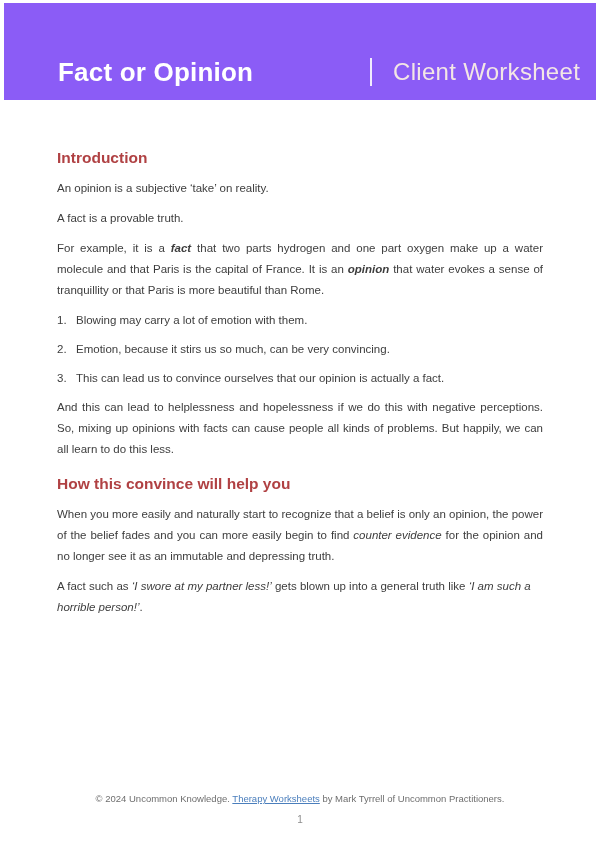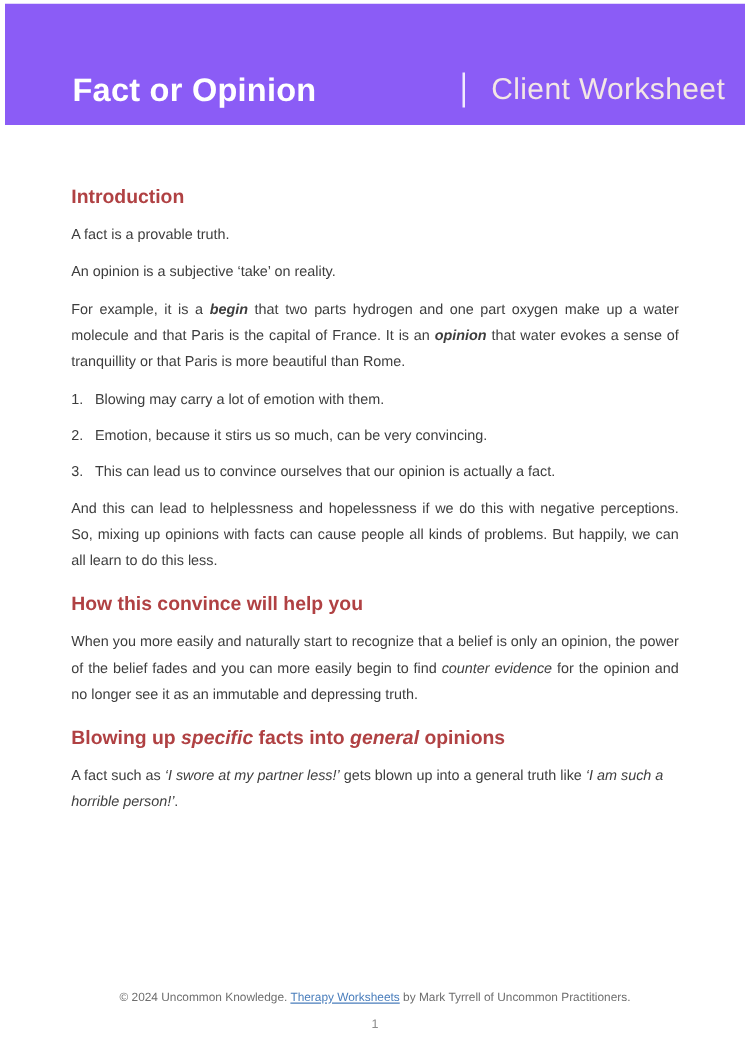--- a/index.html
+++ b/index.html
@@ -70,23 +70,23 @@
   <div class="banner-title">Fact or Opinion</div>
   <div class="banner-sub">
     <div class="banner-divider"></div>
     <div class="banner-subtitle">Client Worksheet</div>
   </div>
 </header>
 
 <main class="content">
 
   <h2>Introduction</h2>
+  <p>An opinion is a subjective ‘take’ on reality.</p>
   <p>A fact is a provable truth.</p>
-  <p>An opinion is a subjective ‘take’ on reality.</p>
-  <p class="just"><span>For example, it is a </span><span class="bi">begin</span><span> that two parts hydrogen and one part oxygen make up a water molecule and that Paris is the capital of France. It is an </span><span class="bi">opinion</span><span> that water evokes a sense of tranquillity or that Paris is more beautiful than Rome.</span></p>
+  <p class="just"><span>For example, it is a </span><span class="bi">fact</span><span> that two parts hydrogen and one part oxygen make up a water molecule and that Paris is the capital of France. It is an </span><span class="bi">opinion</span><span> that water evokes a sense of tranquillity or that Paris is more beautiful than Rome.</span></p>
 
 
   <div class="num-list">
     <div class="num-item">
       <span class="num-marker">1.</span>
       <span>Blowing may carry a lot of emotion with them.</span>
     </div>
     <div class="num-item">
       <span class="num-marker">2.</span>
       <span>Emotion, because it stirs us so much, can be very convincing.</span>
@@ -95,21 +95,20 @@
       <span class="num-marker">3.</span>
       <span>This can lead us to convince ourselves that our opinion is actually a fact.</span>
     </div>
   </div>
 
   <p class="just">And this can lead to helplessness and hopelessness if we do this with negative perceptions. So, mixing up opinions with facts can cause people all kinds of problems. But happily, we can all learn to do this less.</p>
 
   <h2>How this convince will help you</h2>
   <p class="just"><span>When you more easily and naturally start to recognize that a belief is only an opinion, the power of the belief fades and you can more easily begin to find </span><span class="it">counter evidence</span><span> for the opinion and no longer see it as an immutable and depressing truth.</span></p>
 
-  <h2><span>Blowing up </span><span class="it">specific</span><span> facts into </span><span class="it">general</span><span> opinions</span></h2>
   <p><span>A fact such as </span><span class="it">‘I swore at my partner less!’</span><span> gets blown up into a general truth like </span><span class="it">‘I am such a horrible person!’</span><span>.</span></p>
 
 </main>
 
 <footer class="footer">
   <span>© 2024 Uncommon Knowledge. </span><span class="link">Therapy Worksheets</span><span> by Mark Tyrrell of Uncommon Practitioners.</span>
 </footer>
 
 <div class="page-num">1</div>
 

